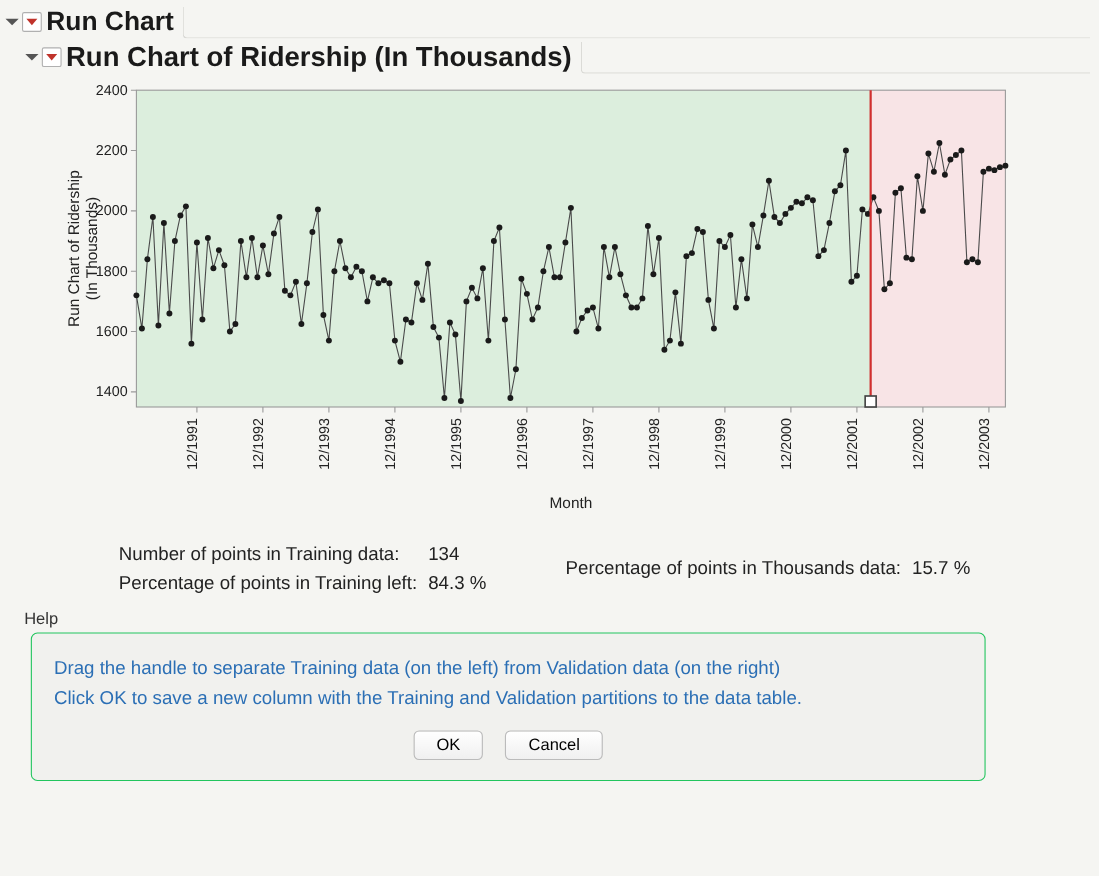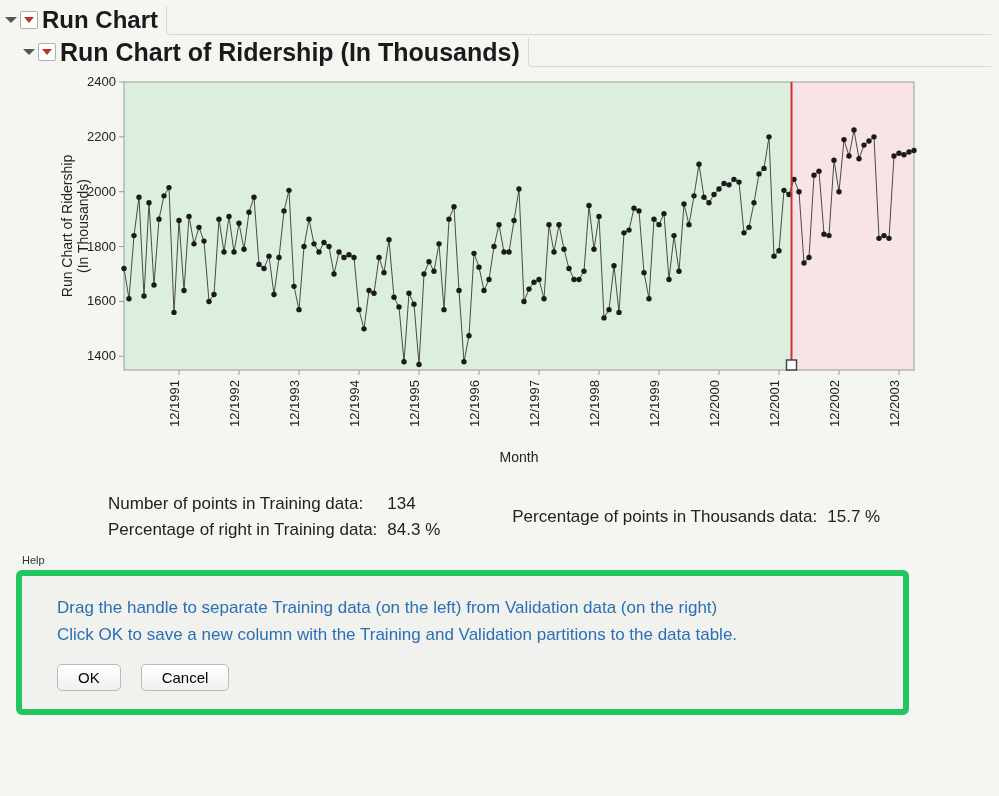--- a/index.html
+++ b/index.html
@@ -100,41 +100,42 @@
     gap: 60px;
     margin: 20px 0 10px 80px;
     font-size: 17px;
     color: #222;
   }
   .stats table td {
     padding: 2px 8px 2px 0;
     white-space: nowrap;
   }
   .help-label {
-    font-size: 11px;
+    font-size: 15px;
     color: #333;
     margin: 6px 0 4px 14px;
   }
   .help-box {
-    border: 6px solid #22c55e;
+    border: 1px solid #22c55e;
     background: #f1f1ee;
     border-radius: 6px;
-    padding: 18px 20px 18px 35px;
-    margin: 0 8px;
+    padding: 18px 20px 18px 20px;
+    margin: 0 20px;
     max-width: 826px;
   }
   .help-text {
     color: #2b6fb5;
     font-size: 17px;
     line-height: 1.6;
   }
   .btn-row {
     margin-top: 16px;
     display: flex;
     gap: 20px;
+    justify-content: center;
   }
   button.native {
     font-size: 15px;
     padding: 4px 20px;
     border-radius: 5px;
     border: 1px solid #bbb;
     background: linear-gradient(#fff, #f0f0f0);
     cursor: pointer;
   }
 </style>
@@ -375,21 +376,21 @@
     </div>
 
     <div class="stats">
       <table>
         <tbody>
             <tr>
           <td>Number of points in Training data:</td>
           <td>134</td>
         </tr>
         <tr>
-          <td>Percentage of right in Training data:</td>
+          <td>Percentage of points in Training left:</td>
           <td>84.3 %</td>
         </tr>
       </tbody>
         </table>
       <table>
         <tbody>
         <tr>
           <td>Percentage of points in Thousands data:</td>
           <td>15.7 %</td>
         </tr>

